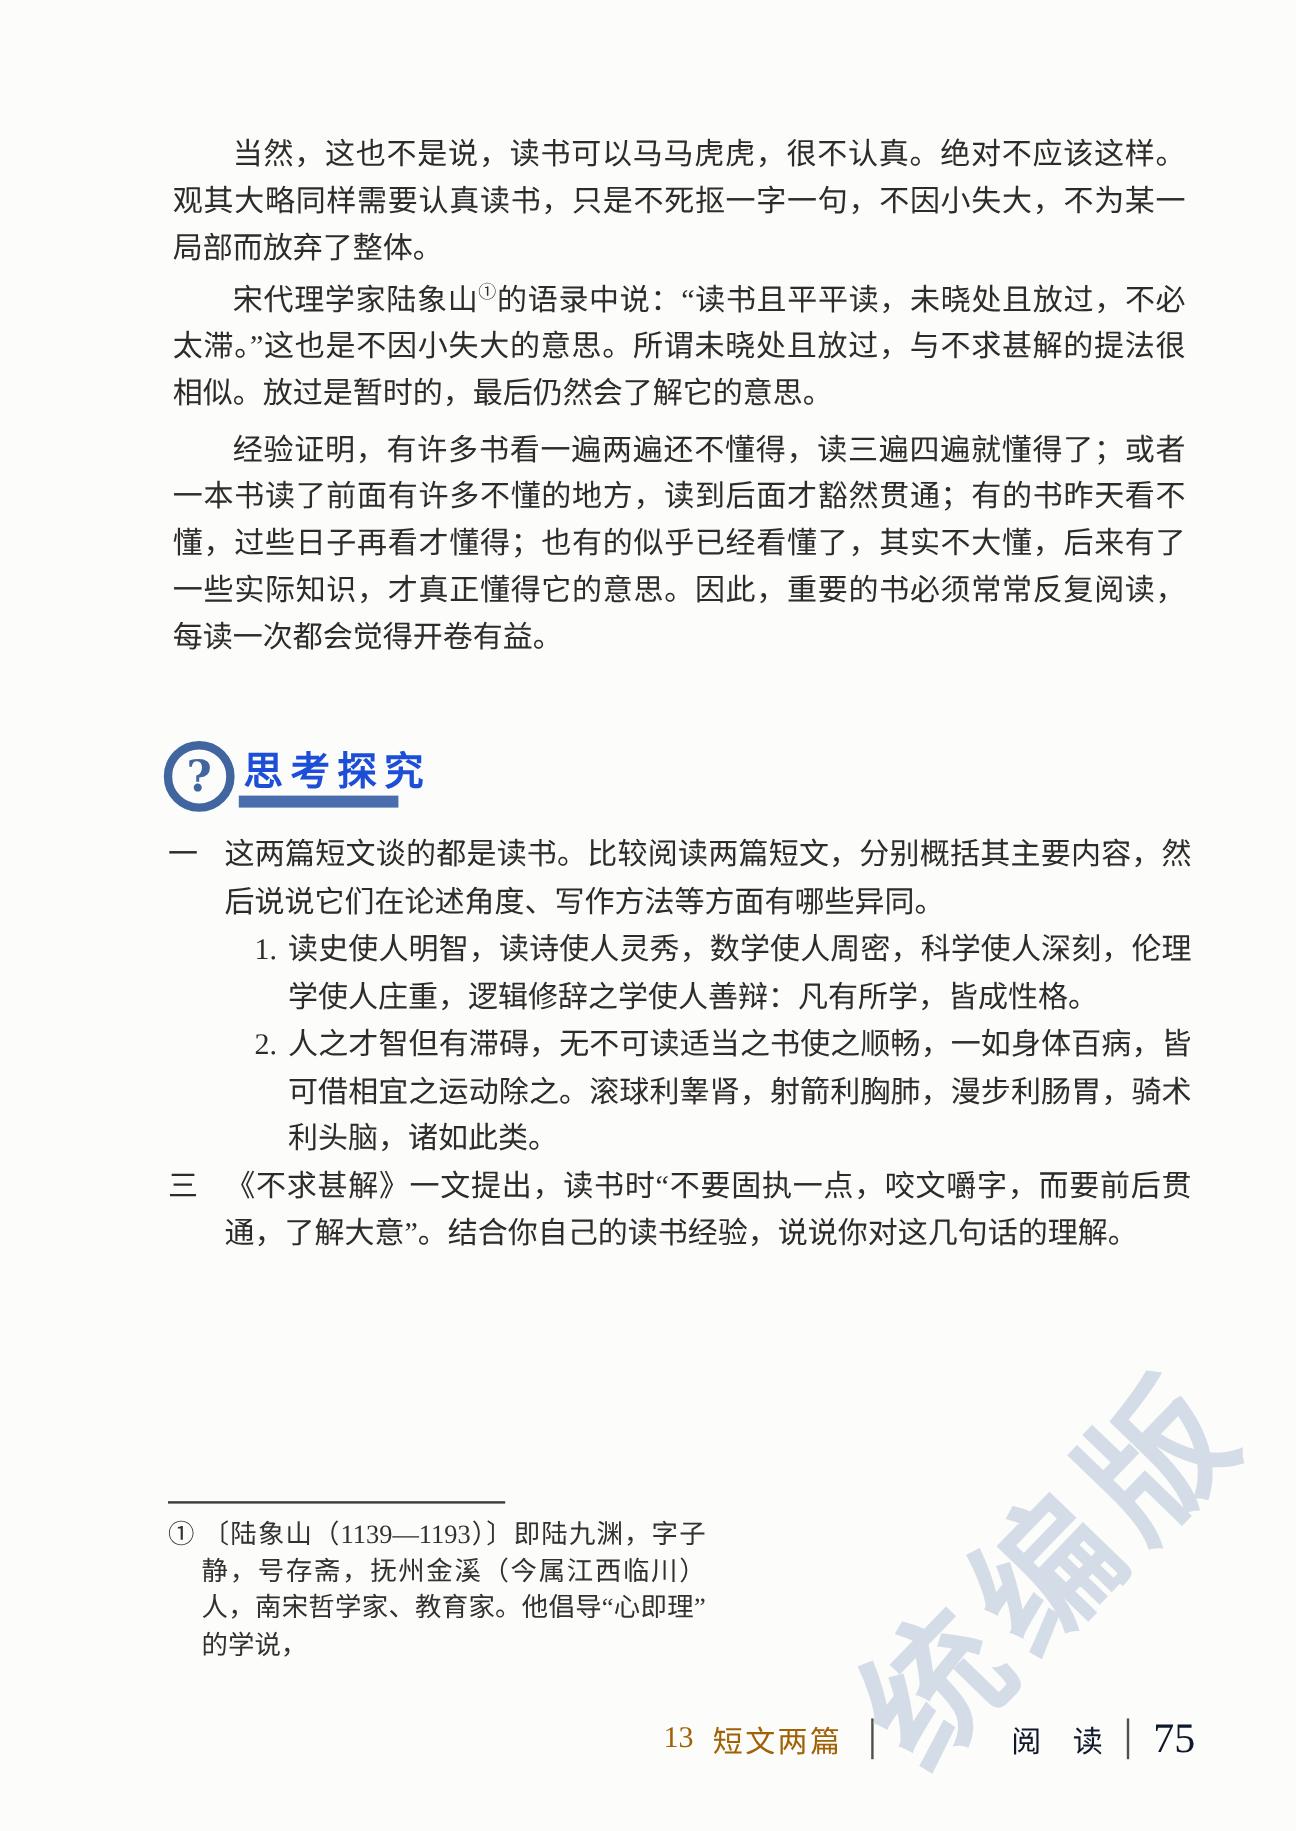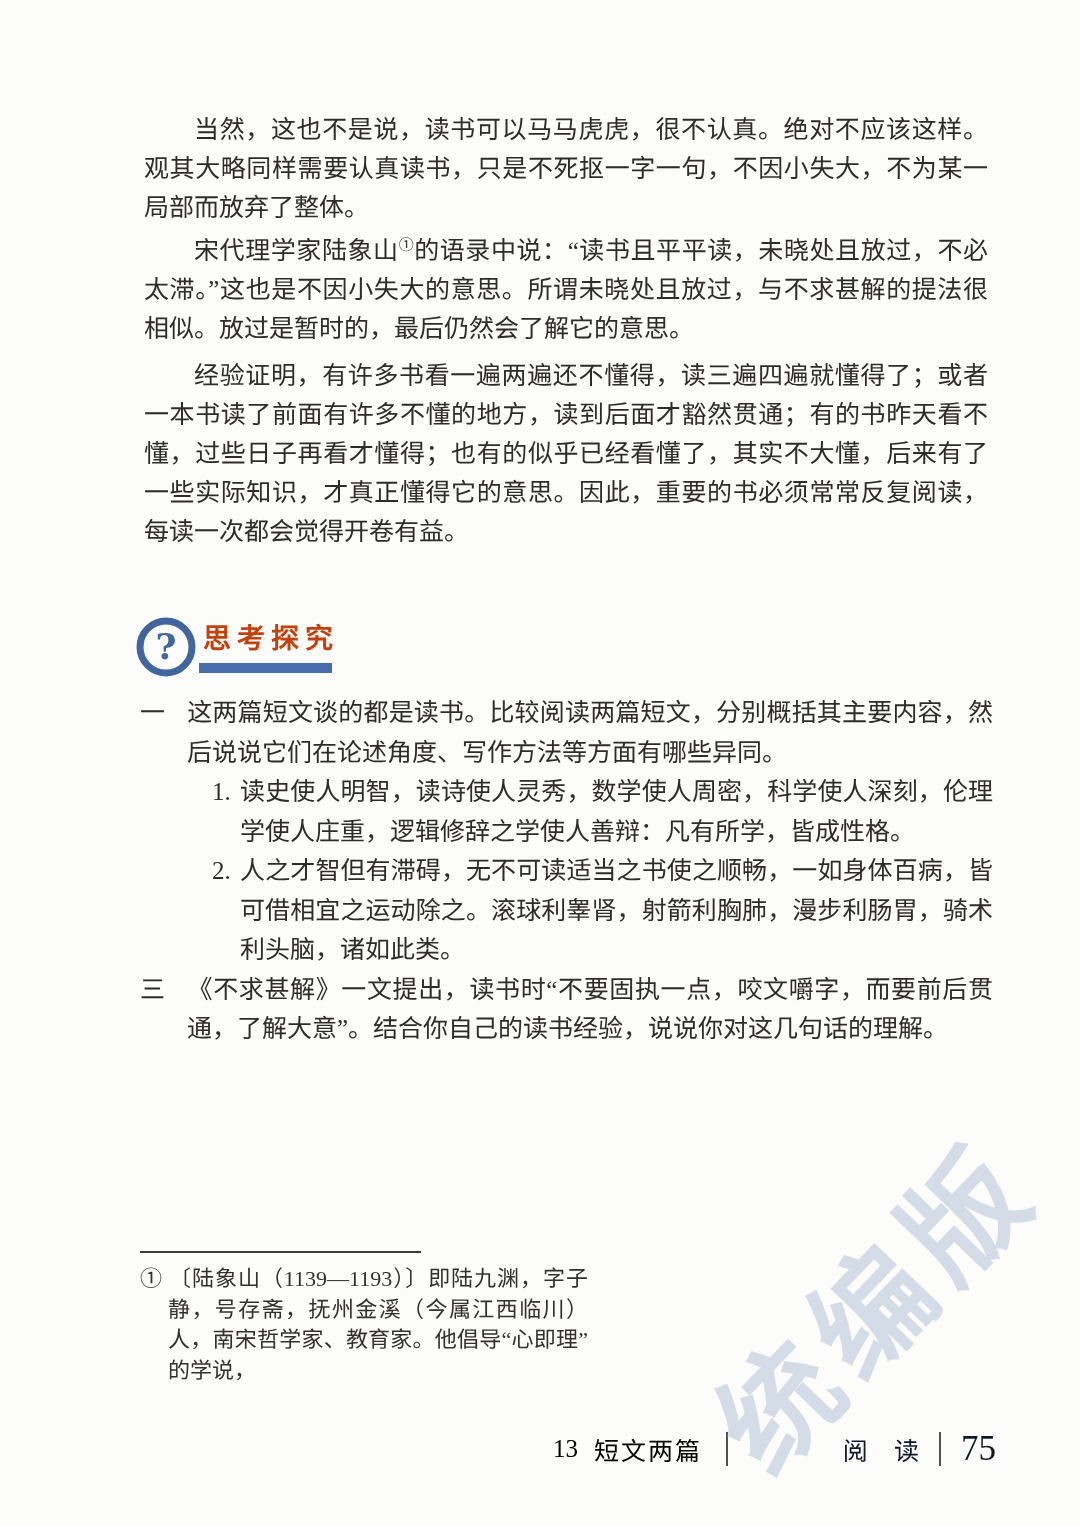--- a/index.html
+++ b/index.html
@@ -16,21 +16,21 @@
     font-size:25px; line-height:39px; text-align:justify;
   }
   .main-text p { margin:4px; text-indent:2em; }
   .main-text p.p3 { margin-top:8px; }
   sup.fnref { font-size:15px; vertical-align:super; line-height:0; }
 
   
   .qicon { position:absolute; left:135px; top:616px; width:62px; height:62px; }
   .section-title {
     position:absolute; left:203px; top:616px;
-    font-size:28px; font-weight:bold; color:#c2410c; letter-spacing:6px;
+    font-size:33px; font-weight:bold; color:#1d4ed8; letter-spacing:6px;
     font-family:"Liberation Serif", serif;
   }
   .title-underline {
     position:absolute; left:199px; top:663px; width:133px; height:10px;
     background:#4a6dae;
   }
 
   
   .questions {
     position:absolute; left:140px; top:693px; width:853px;
@@ -52,21 +52,21 @@
     color:#33312f;
     flex-direction:column;
   }
   .fn-left { width:448px; box-sizing:border-box; padding-left:28px; text-indent:-28px; }
   .fn-marker { display:inline-block; width:28px; text-indent:0; }
   .fn-right { width:392px; margin-left:27px; }
 
   
   .footer-left {
     position:absolute; left:553px; top:1430px; height:38px;
-    display:flex; align-items:center; font-size:25px; color:#000000;
+    display:flex; align-items:center; font-size:25px; color:#a16207;
   }
   .footer-left .lesson-title { margin-left:16px; letter-spacing:2px; }
   .footer-right {
     position:absolute; right:84px; top:1430px; height:38px;
     display:flex; align-items:center; font-size:25px; color:#0f172a;
   }
   .vbar { width:2px; height:34px; background:#4f4f4f; }
   .footer-left .vbar { margin-left:24px; }
   .footer-right .vbar { margin:0 20px; }
   .section-label { letter-spacing:10px; margin-right:-10px; }

